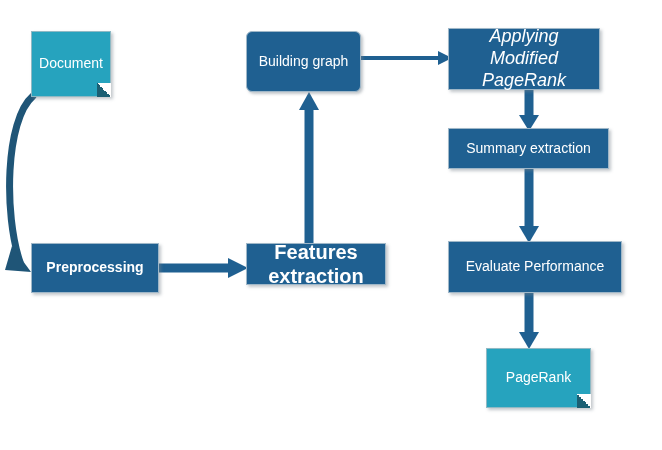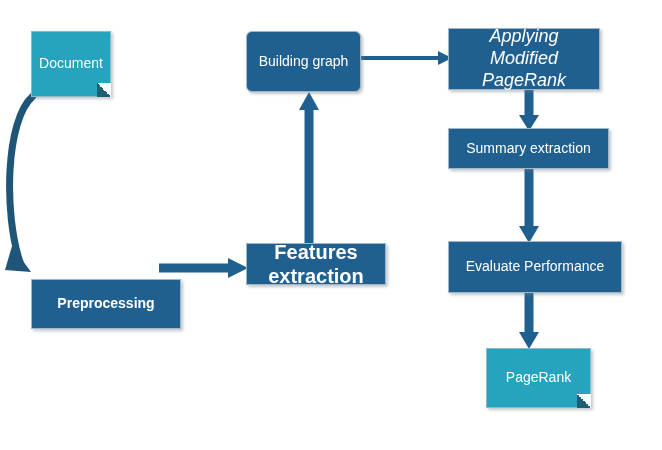--- a/index.html
+++ b/index.html
@@ -106,21 +106,21 @@
       <line x1="529" y1="291" x2="529" y2="334" stroke="#1F6091" stroke-width="9"></line>
       <path d="M 519 332 L 529 349 L 539 332 Z" fill="#1F6091"></path>
     </g>
   </svg>
 
   <div class="node node-doc" style="left:31px; top:31px; width:80px; height:66px; font-size:14px;">
     <span class="label">Document</span>
     <span class="fold"></span>
   </div>
 
-  <div class="node node-process bold" style="left:31px; top:243px; width:150px; height:50px; font-size:14px;margin-top:36px;">
+  <div class="node node-process bold" style="left:31px; top:243px; width:128px; height:50px; font-size:14px;">
     <span class="label">Preprocessing</span>
   </div>
 
   <div class="node node-process bold" style="left:246px; top:243px; width:140px; height:42px; font-size:20px;">
     <span class="label">Features extraction</span>
   </div>
 
   <div class="node node-process" style="left:246px; top:31px; width:115px; height:61px; font-size:14px;border-radius:6px;">
     <span class="label">Building graph</span>
   </div>

